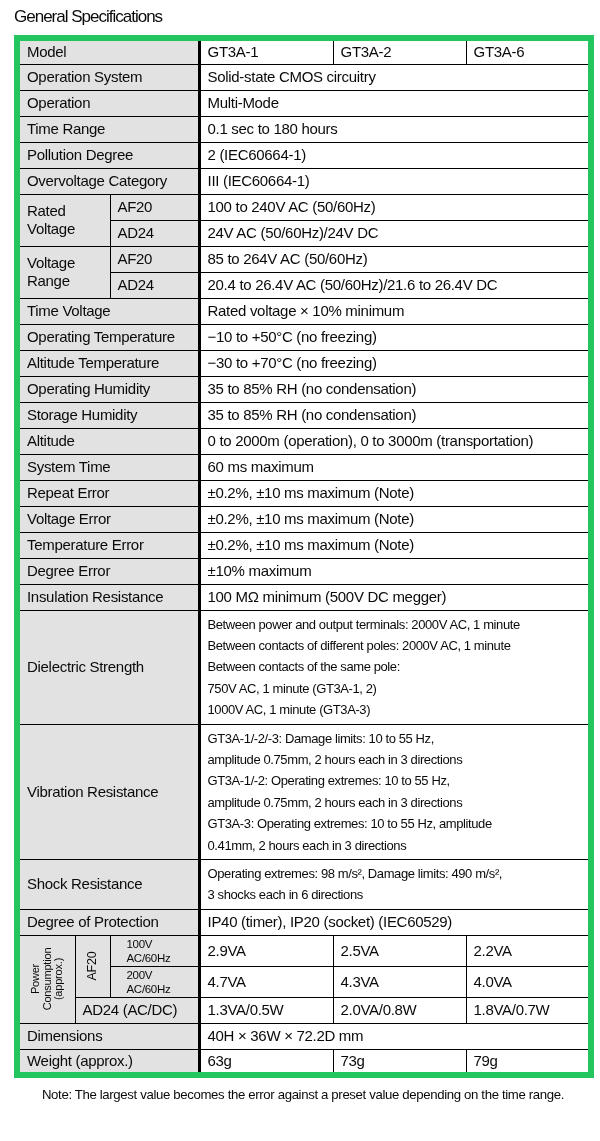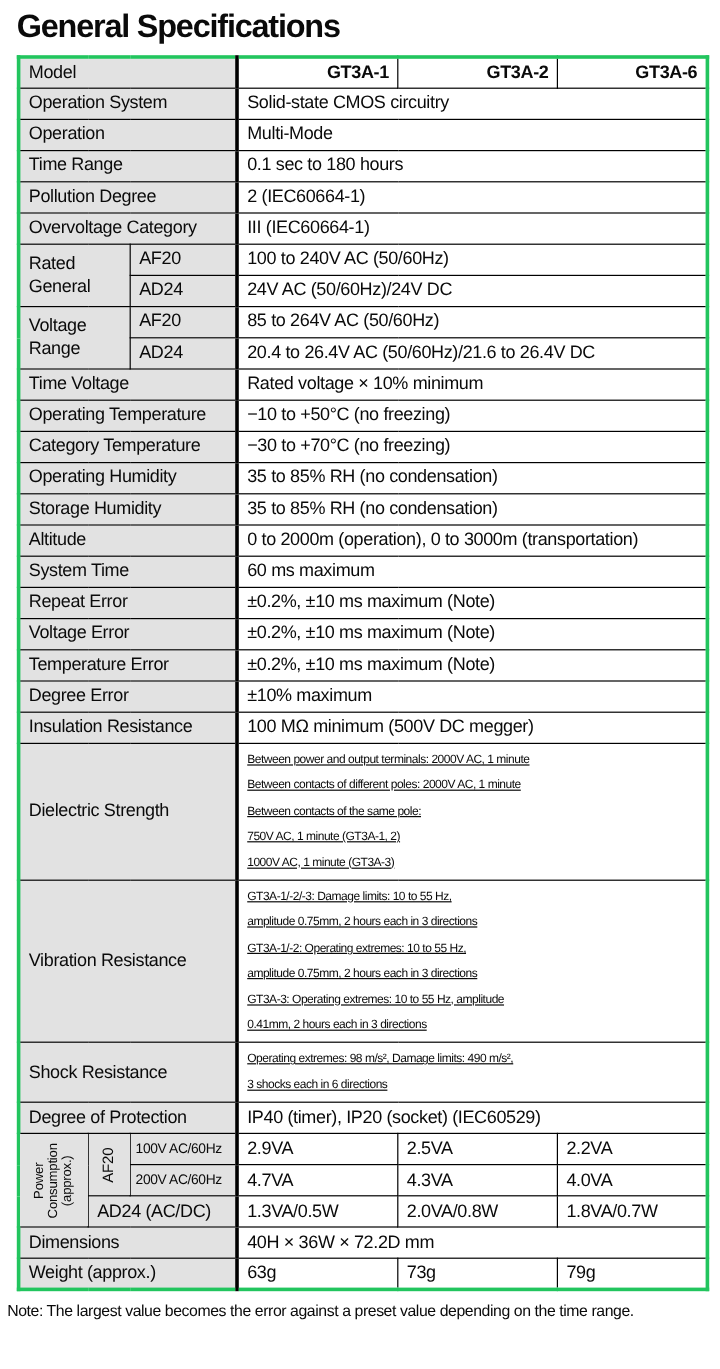--- a/index.html
+++ b/index.html
@@ -1,30 +1,30 @@
 <!DOCTYPE html>
 <html><head>
 <meta charset="utf-8">
 <style>
   * { margin:0; padding:0; box-sizing:border-box; }
   html,body { width:600px; height:1141px; background:#ffffff; overflow:hidden; }
   body { font-family:"Liberation Sans","DejaVu Sans",sans-serif; color:#0a0a0a; }
-  .title { font-size:27px; font-weight:700; letter-spacing:-1px; margin:7px 0 8px 14px; }
-  table.spec { border-collapse:collapse; table-layout:fixed; margin-left:14px; width:574px; border:3px solid #22c55e; }
+  .title { font-size:17px; font-weight:400; letter-spacing:-1px; margin:7px 0 8px 14px; }
+  table.spec { border-collapse:collapse; table-layout:fixed; margin-left:14px; width:574px; border:6px solid #22c55e; }
   td { border:1px solid #000; font-size:15px; letter-spacing:-0.3px; padding:1px 7px; height:26px; line-height:1.22; vertical-align:middle; overflow:hidden; }
   td.lab { background:#e2e2e2; }
   td.tR { border-right:3px solid #000; }
-  td.model { font-weight:700; text-align:right; }
+  td.model { font-weight:400; text-align:left; }
   .pre { white-space:pre-line; }
-  td.multi { white-space:pre-line; font-size:10px; line-height:21.4px; padding:3px 7px; letter-spacing:-0.4px; height:auto;text-decoration:underline; }
-  td.sub { font-size:11.5px; padding:1px 4px; letter-spacing:-0.3px; }
+  td.multi { white-space:pre-line; font-size:13px; line-height:21.4px; padding:3px 7px; letter-spacing:-0.4px; height:auto; }
+  td.sub { font-size:11.5px; padding:1px 16px; letter-spacing:-0.3px; }
   td.vcell { position:relative; padding:0; }
   .vtext { position:absolute; top:50%; left:50%; transform:translate(-50%,-50%) rotate(-90deg); font-size:11px; line-height:11.5px; text-align:center; white-space:pre-line; letter-spacing:-0.2px; }
   .vtext.af { font-size:12.5px; font-weight:400; }
-  .note { font-size:13.2px; letter-spacing:-0.35px; margin:9px 0 0 6px; }
+  .note { font-size:13.2px; letter-spacing:-0.35px; margin:9px 0 0 6px;text-align:center; }
 </style>
 </head>
 <body>
 
 <div class="title">General Specifications</div>
 
 <table class="spec">
   <colgroup>
     <col style="width:58px">
       <col style="width:35px">
@@ -58,21 +58,21 @@
     <td class="lab tR" colspan="3">Pollution Degree</td>
     <td colspan="3">2 (IEC60664-1)</td>
   </tr>
   <tr>
     <td class="lab tR" colspan="3">Overvoltage Category</td>
     <td colspan="3">III (IEC60664-1)</td>
   </tr>
 
   <tr>
     <td class="lab pre" colspan="2" rowspan="2">Rated
-General</td>
+Voltage</td>
     <td class="lab tR">AF20</td>
     <td colspan="3">100 to 240V AC (50/60Hz)</td>
   </tr>
   <tr>
     <td class="lab tR">AD24</td>
     <td colspan="3">24V AC (50/60Hz)/24V DC</td>
   </tr>
 
   <tr>
     <td class="lab pre" colspan="2" rowspan="2">Voltage
@@ -87,21 +87,21 @@
 
   <tr>
     <td class="lab tR" colspan="3">Time Voltage</td>
     <td colspan="3">Rated voltage × 10% minimum</td>
   </tr>
   <tr>
     <td class="lab tR" colspan="3">Operating Temperature</td>
     <td colspan="3">−10 to +50°C (no freezing)</td>
   </tr>
   <tr>
-    <td class="lab tR" colspan="3">Category Temperature</td>
+    <td class="lab tR" colspan="3">Altitude Temperature</td>
     <td colspan="3">−30 to +70°C (no freezing)</td>
   </tr>
   <tr>
     <td class="lab tR" colspan="3">Operating Humidity</td>
     <td colspan="3">35 to 85% RH (no condensation)</td>
   </tr>
   <tr>
     <td class="lab tR" colspan="3">Storage Humidity</td>
     <td colspan="3">35 to 85% RH (no condensation)</td>
   </tr>

